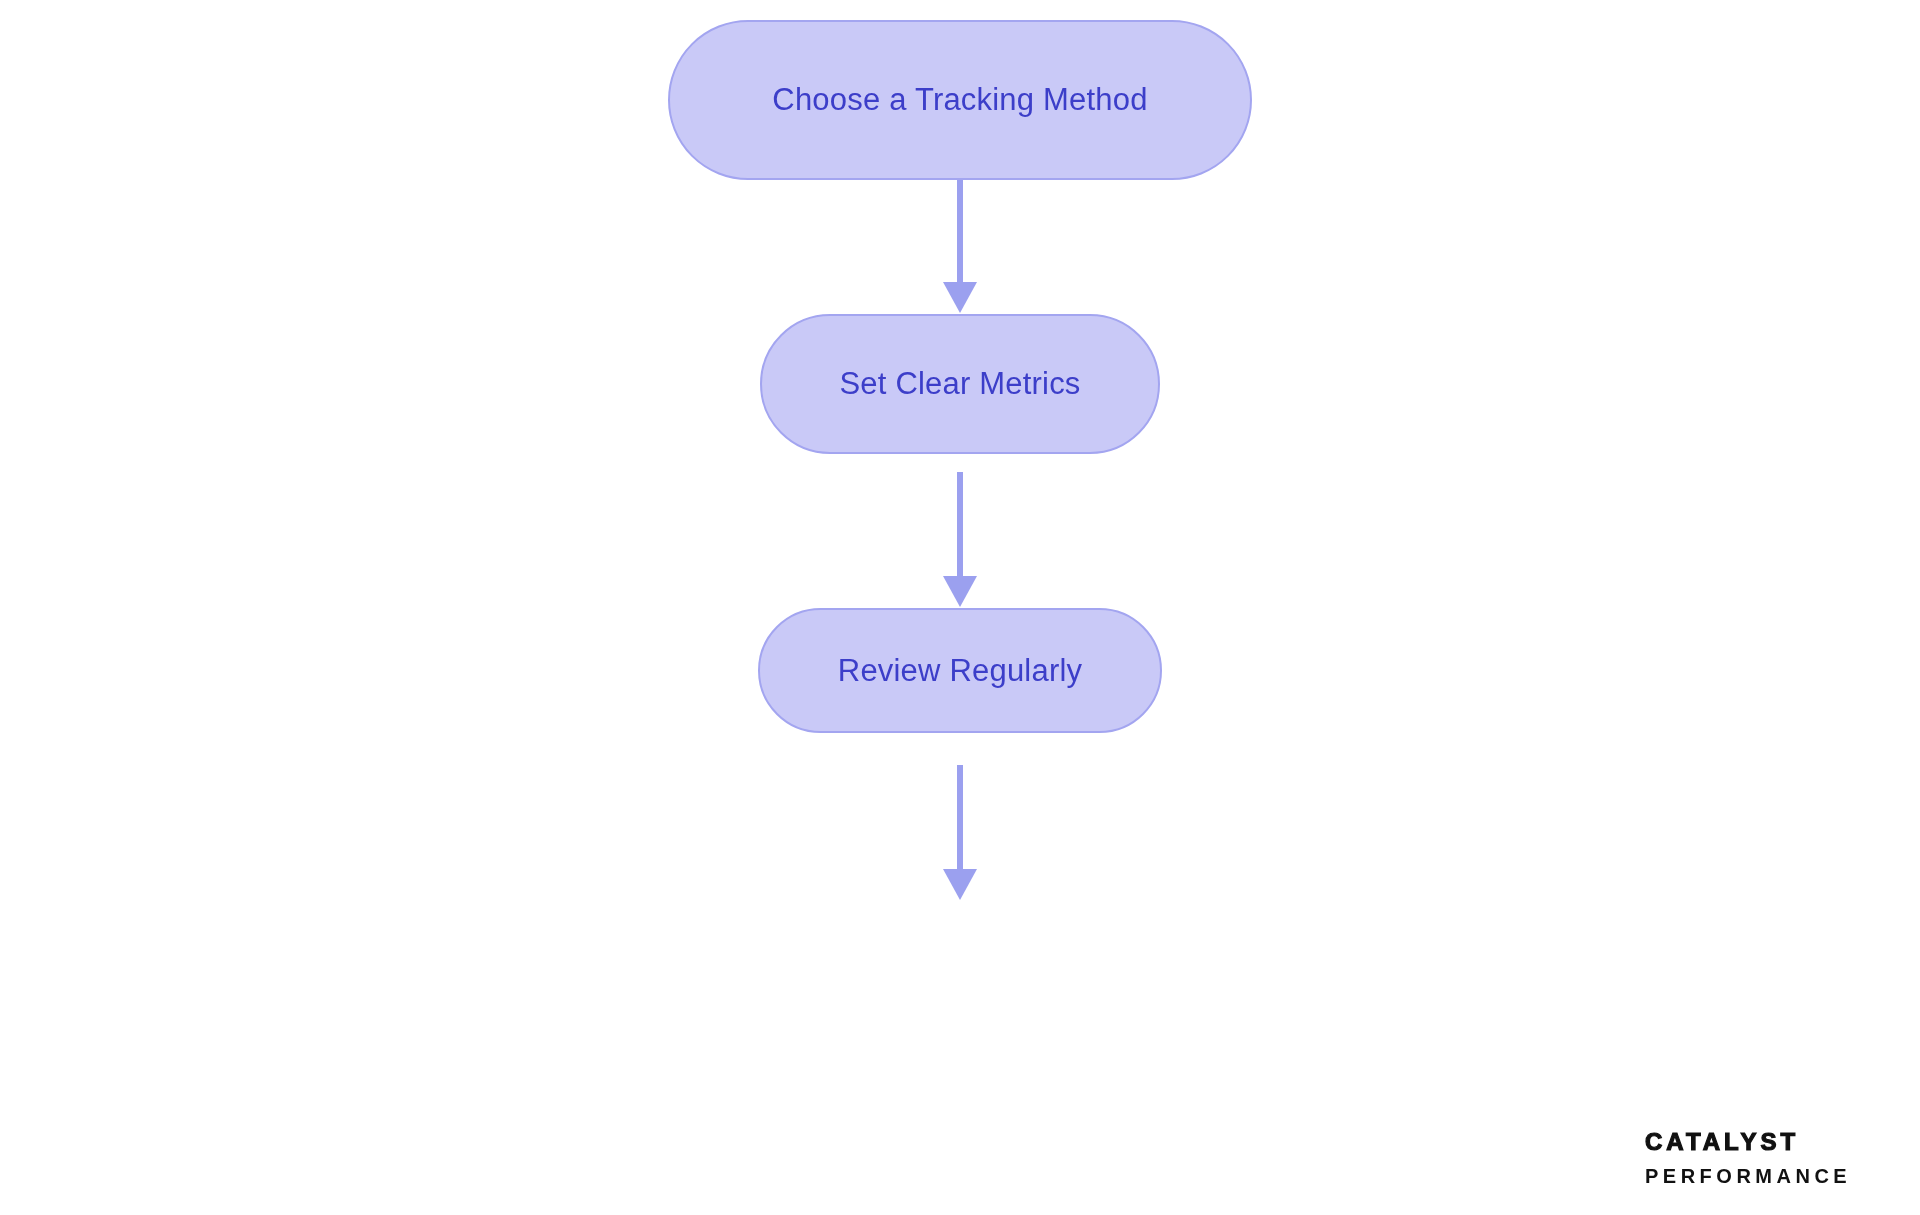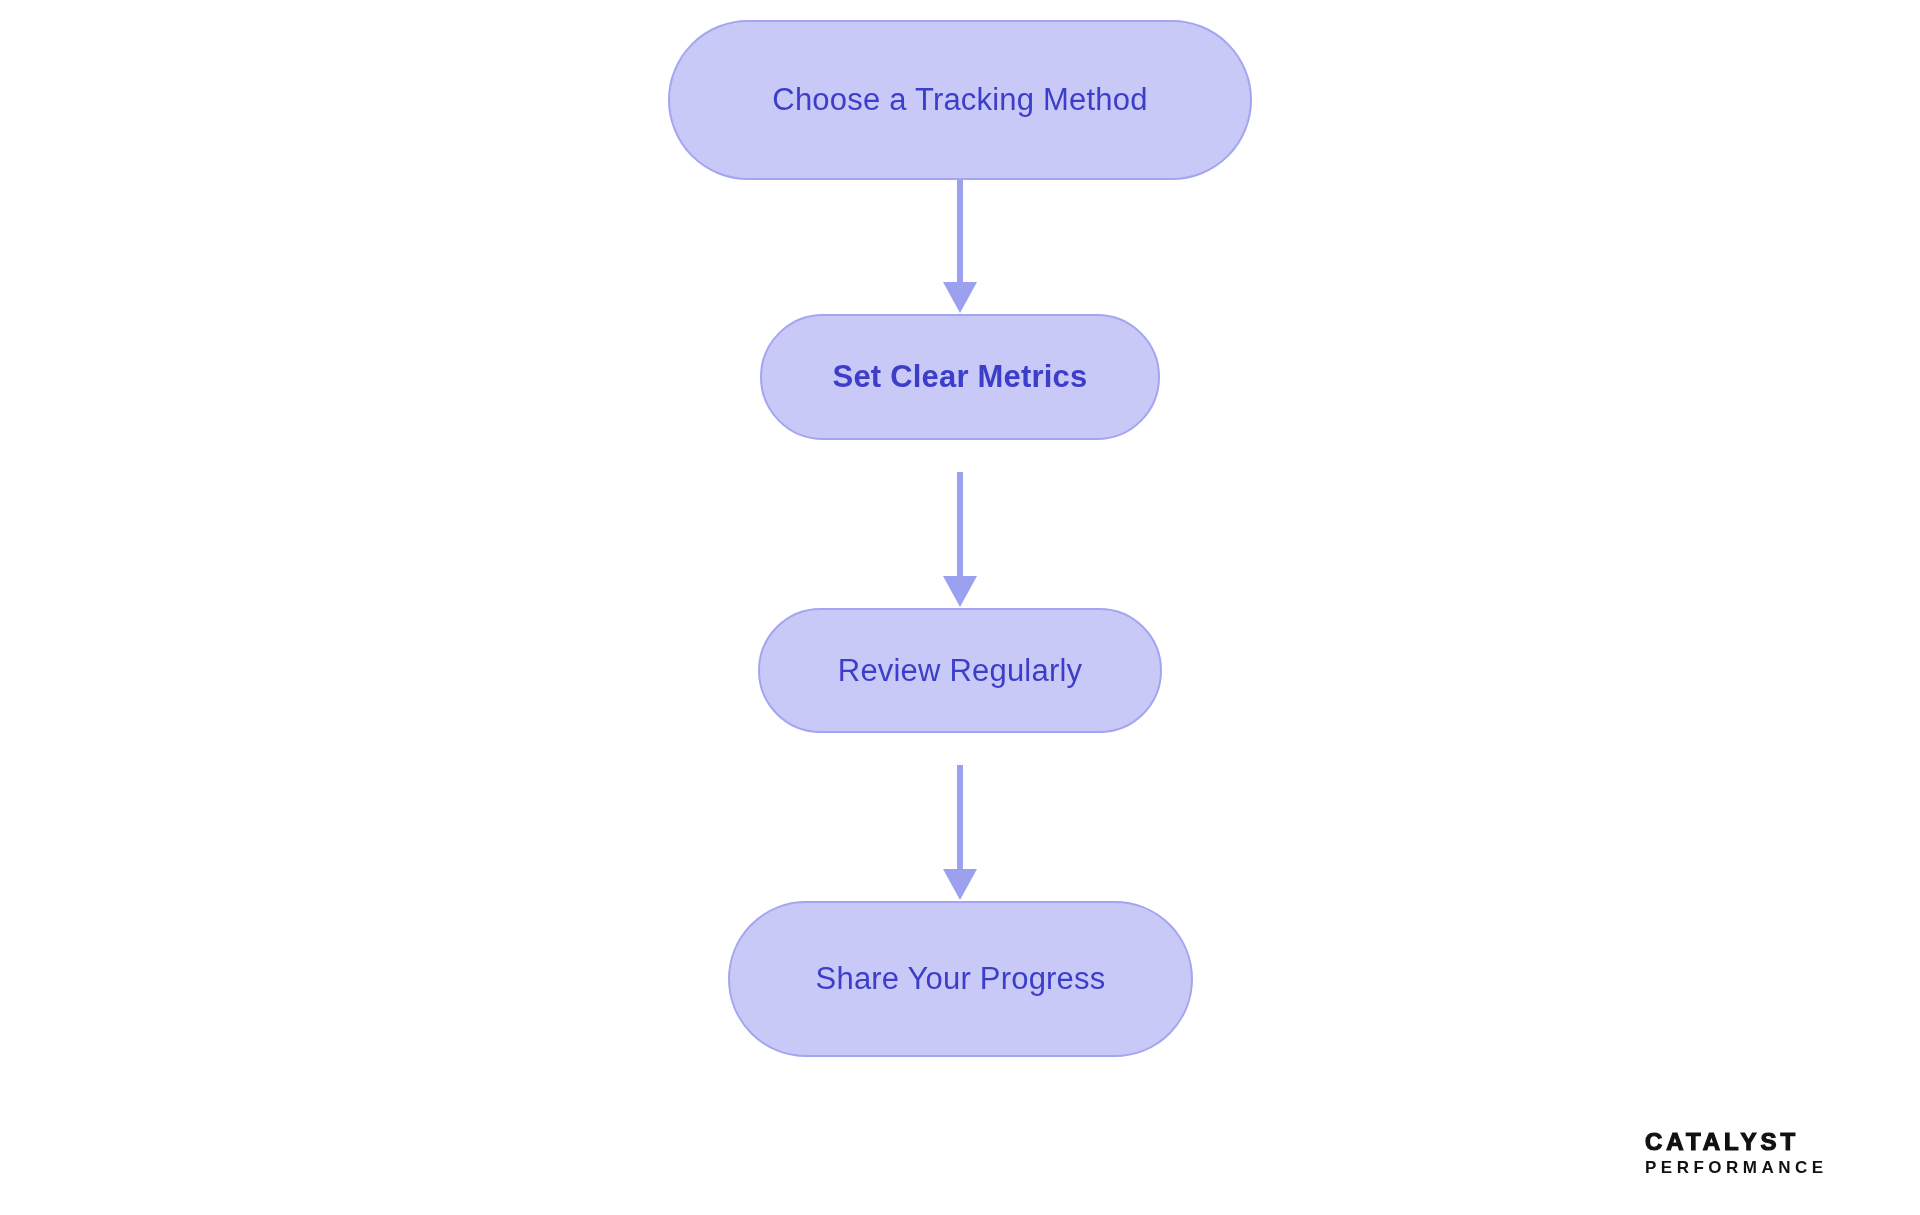--- a/index.html
+++ b/index.html
@@ -25,21 +25,21 @@
     border: 2.5px solid #a3a5f0;
     border-radius: 80px;
   }
   .node-label {
     color: #3c3ec9;
     font-size: 31px;
     letter-spacing: 0.2px;
     white-space: nowrap;
   }
   .node-1 { left: 668px; top: 20px;  width: 584px; height: 160px; text-align: center; }
-  .node-2 { left: 760px; top: 314px; width: 400px; height: 126px; font-weight: bold; }
+  .node-2 { left: 760px; top: 314px; width: 400px; height: 140px; }
   .node-3 { left: 758px; top: 608px; width: 404px; height: 125px; }
   .node-4 { left: 728px; top: 901px; width: 465px; height: 156px; }
 
   .arrow-line {
     position: absolute;
     left: 957px;
     width: 6px;
     background: #9ba0ef;
   }
   .arrow-line-1 { top: 180px; height: 102px; }
@@ -68,22 +68,22 @@
   }
   .brand-name {
     font-size: 24px;
     font-weight: 900;
     letter-spacing: 4px;
     line-height: 1;
     -webkit-text-stroke: 1.2px #111111;
     white-space: nowrap;
   }
   .brand-tagline {
-    margin-top: 5px;
-    font-size: 17px;
+    margin-top: 12px;
+    font-size: 20px;
     font-weight: 700;
     letter-spacing: 4.5px;
     line-height: 1;
     white-space: nowrap;
   }
 </style>
 </head>
 <body>
 
 <div class="canvas">
@@ -102,22 +102,19 @@
   <div class="arrow-line arrow-line-2"></div>
   <div class="arrow-head arrow-head-2"></div>
 
   <div class="node node-3">
     <span class="node-label">Review Regularly</span>
   </div>
 
   <div class="arrow-line arrow-line-3"></div>
   <div class="arrow-head arrow-head-3"></div>
 
-  <div class="node node-4">
-    <span class="node-label">Share Your Progress</span>
-  </div>
 
   <div class="brand">
     <div class="brand-name">CATALYST</div>
     <div class="brand-tagline">PERFORMANCE</div>
   </div>
 
 </div>
 
 </body></html>

